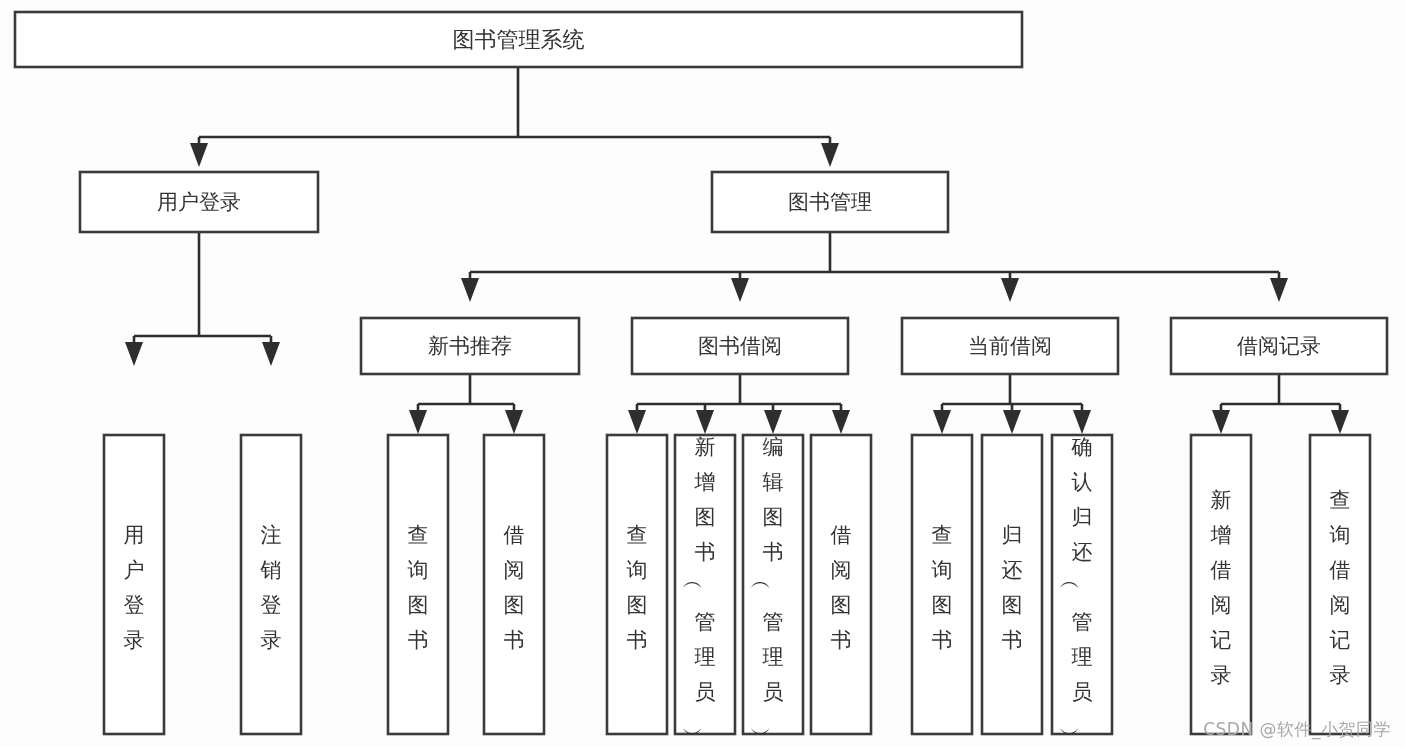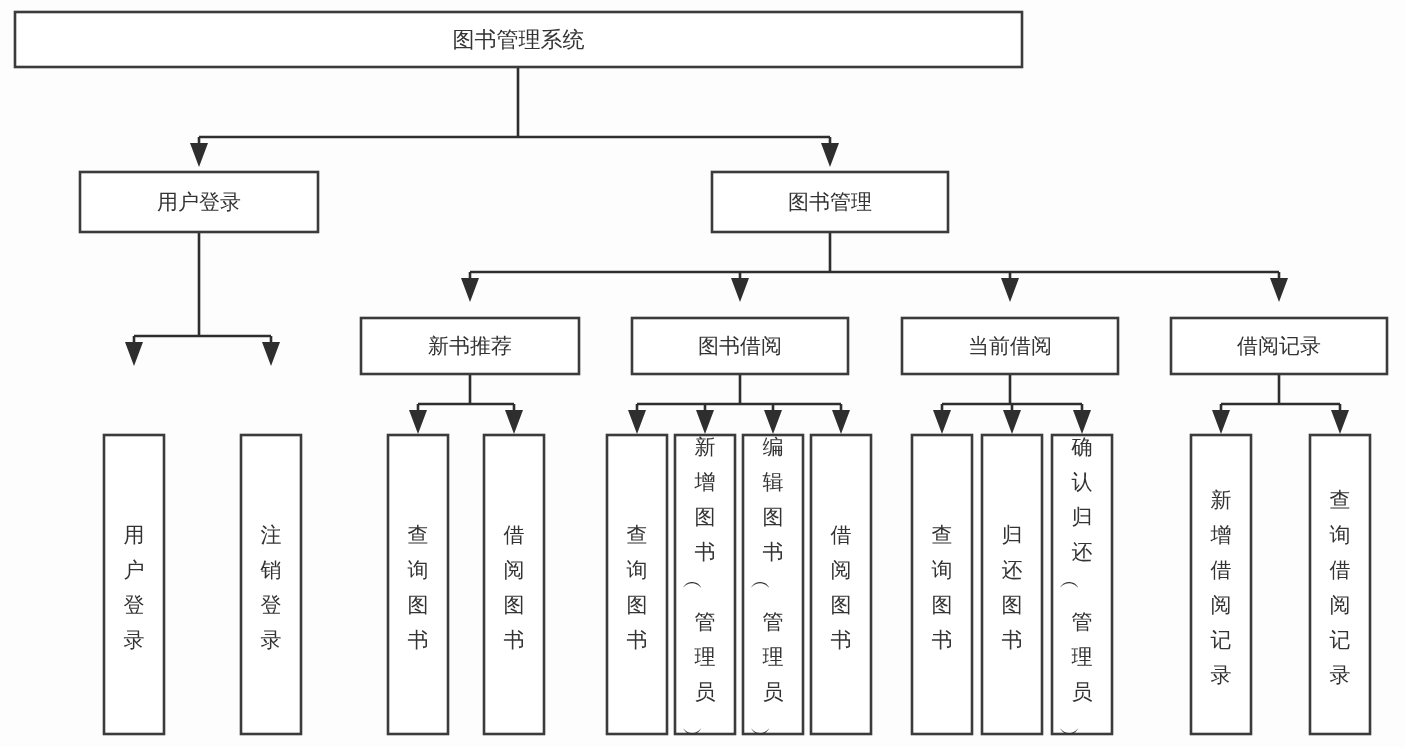--- a/index.html
+++ b/index.html
@@ -221,13 +221,14 @@
         <g>
           <rect class="leaf-box" x="1191" y="435" width="60" height="299"></rect>
           <text class="leaf-label" x="1221" y="506.8"><tspan x="1221" dy="0">新</tspan><tspan x="1221" dy="35">增</tspan><tspan x="1221" dy="35">借</tspan><tspan x="1221" dy="35">阅</tspan><tspan x="1221" dy="35">记</tspan><tspan x="1221" dy="35">录</tspan></text>
         </g>
         <g>
           <rect class="leaf-box" x="1310" y="435" width="60" height="299"></rect>
           <text class="leaf-label" x="1340" y="506.8"><tspan x="1340" dy="0">查</tspan><tspan x="1340" dy="35">询</tspan><tspan x="1340" dy="35">借</tspan><tspan x="1340" dy="35">阅</tspan><tspan x="1340" dy="35">记</tspan><tspan x="1340" dy="35">录</tspan></text>
         </g>
       </g>
   </svg>
+  <div class="watermark">CSDN @软件_小贺同学</div>
 </div>
 
 </body></html>

